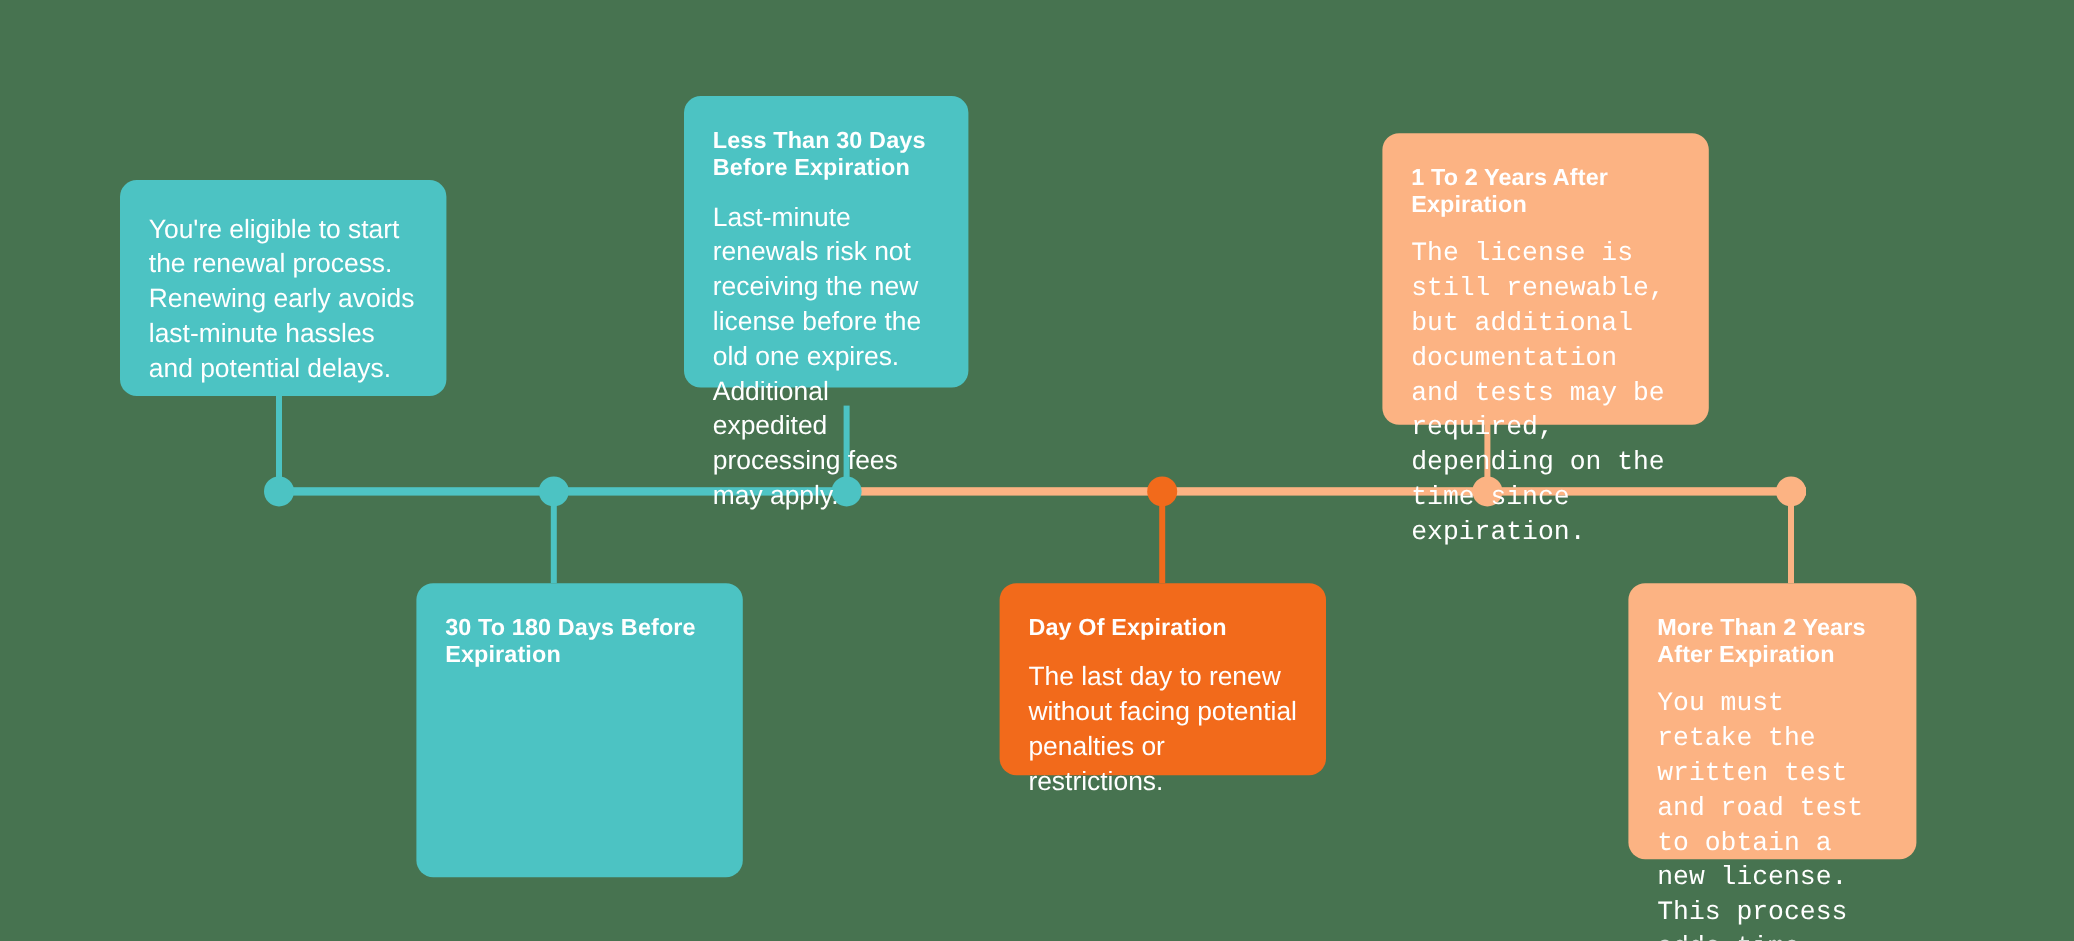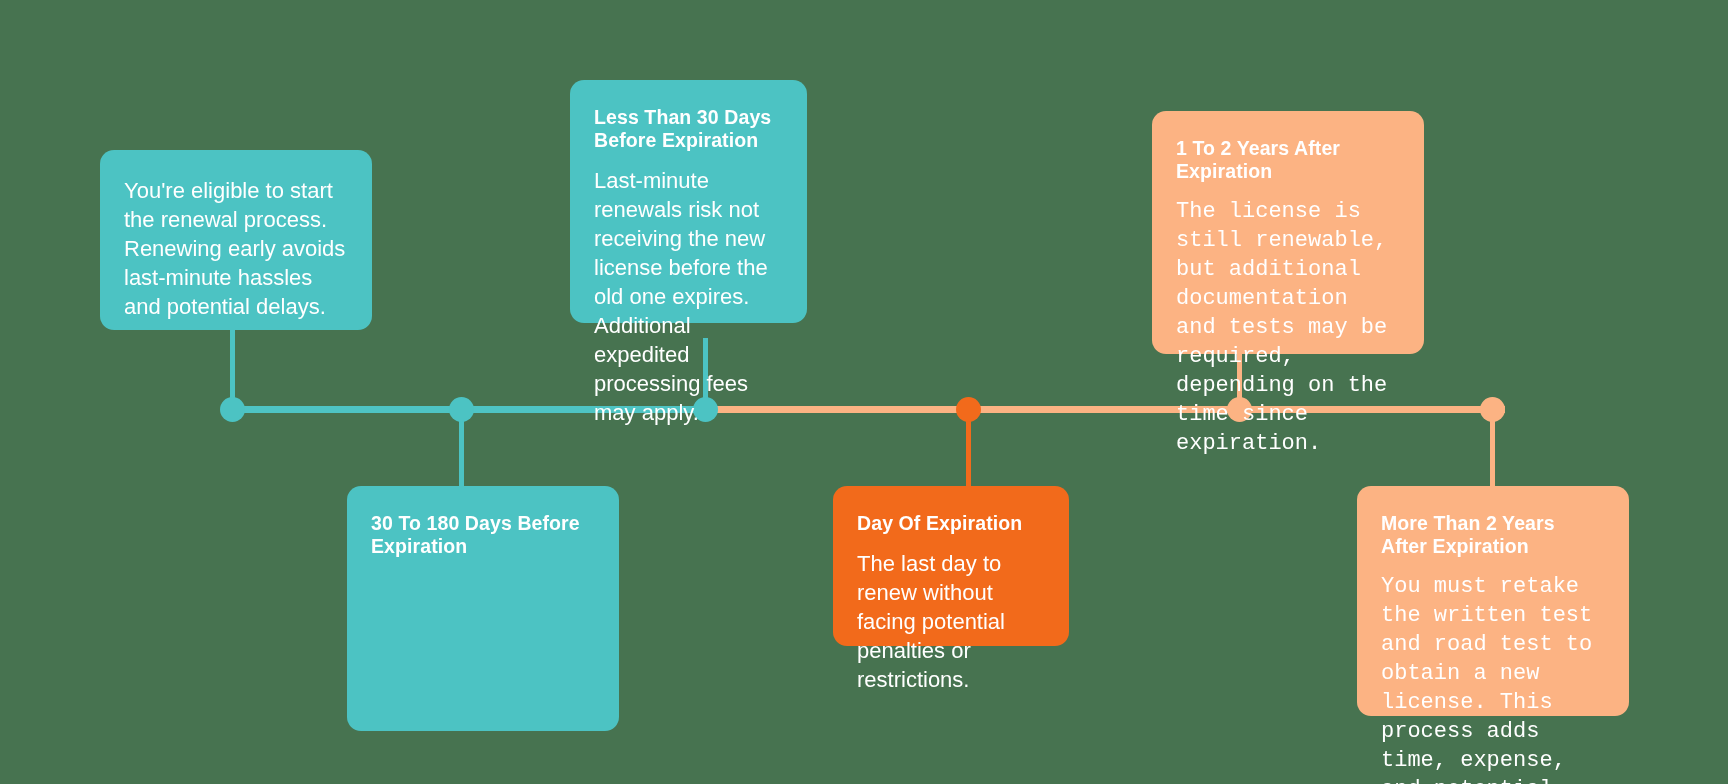--- a/index.html
+++ b/index.html
@@ -94,28 +94,28 @@
 
   <div class="card" style="left:325px; top:486px; width:272px; height:245px; background:#4CC3C3;margin-left:22px;">
     <p class="card-title">30 To 180 Days Before Expiration</p>
   </div>
 
   <div class="card" style="left:570px; top:80px; width:237px; height:243px; background:#4CC3C3;">
     <p class="card-title">Less Than 30 Days Before Expiration</p>
     <p class="card-body">Last-minute renewals risk not receiving the new license before the old one expires. Additional expedited processing fees may apply.</p>
   </div>
 
-  <div class="card" style="left:833px; top:486px; width:236px; height:160px; background:#F26A1B;">
+  <div class="card" style="left:833px; top:486px; width:272px; height:160px; background:#F26A1B;">
     <p class="card-title">Day Of Expiration</p>
     <p class="card-body">The last day to renew without facing potential penalties or restrictions.</p>
   </div>
 
   <div class="card peach" style="left:1152px; top:95px; width:272px; height:243px; background:#FCB383;margin-top:16px;">
     <p class="card-title">1 To 2 Years After Expiration</p>
     <p class="card-body">The license is still renewable, but additional documentation and tests may be required, depending on the time since expiration.</p>
   </div>
 
-  <div class="card peach" style="left:1357px; top:486px; width:272px; height:230px; background:#FCB383;">
+  <div class="card peach" style="left:1357px; top:486px; width:240px; height:230px; background:#FCB383;">
     <p class="card-title">More Than 2 Years After Expiration</p>
     <p class="card-body">You must retake the written test and road test to obtain a new license. This process adds time, expense, and potential stress to renewal.</p>
   </div>
 
 </div>
 
 </body></html>

